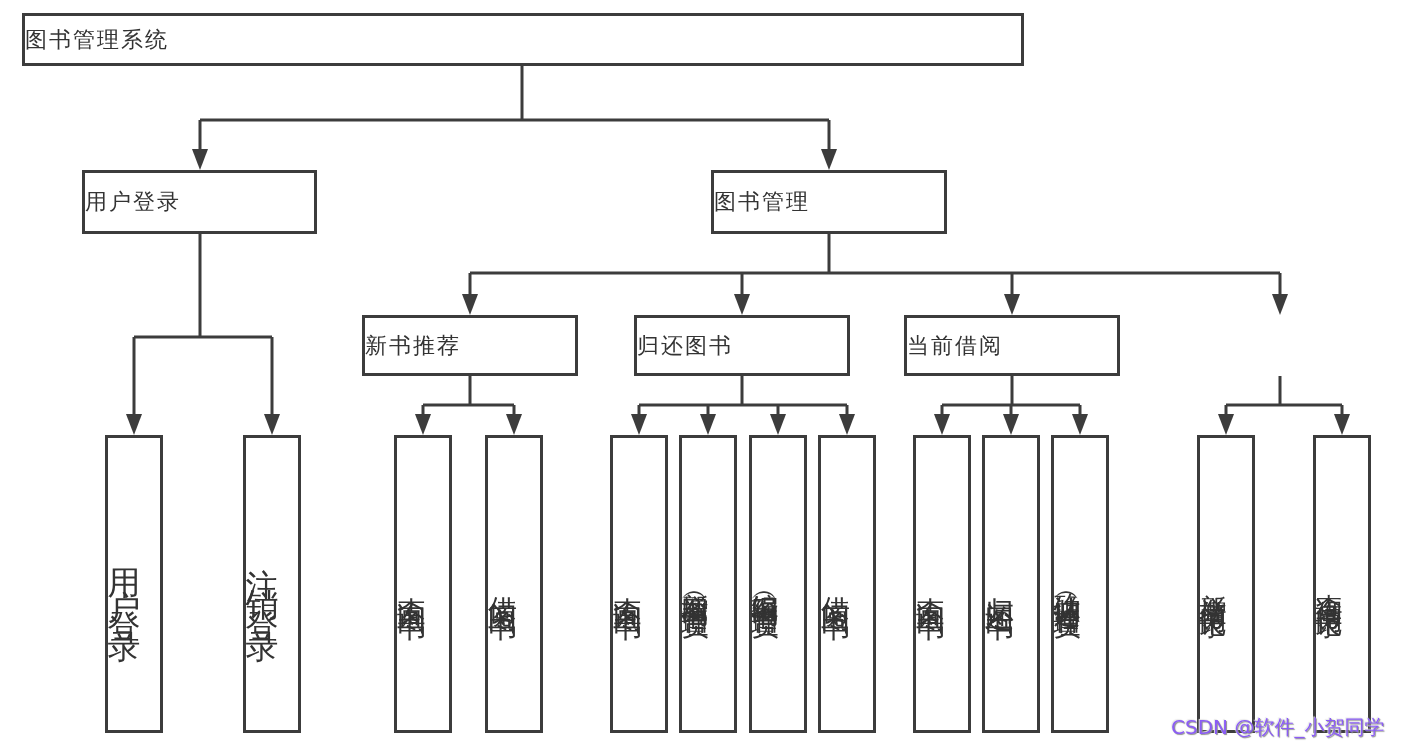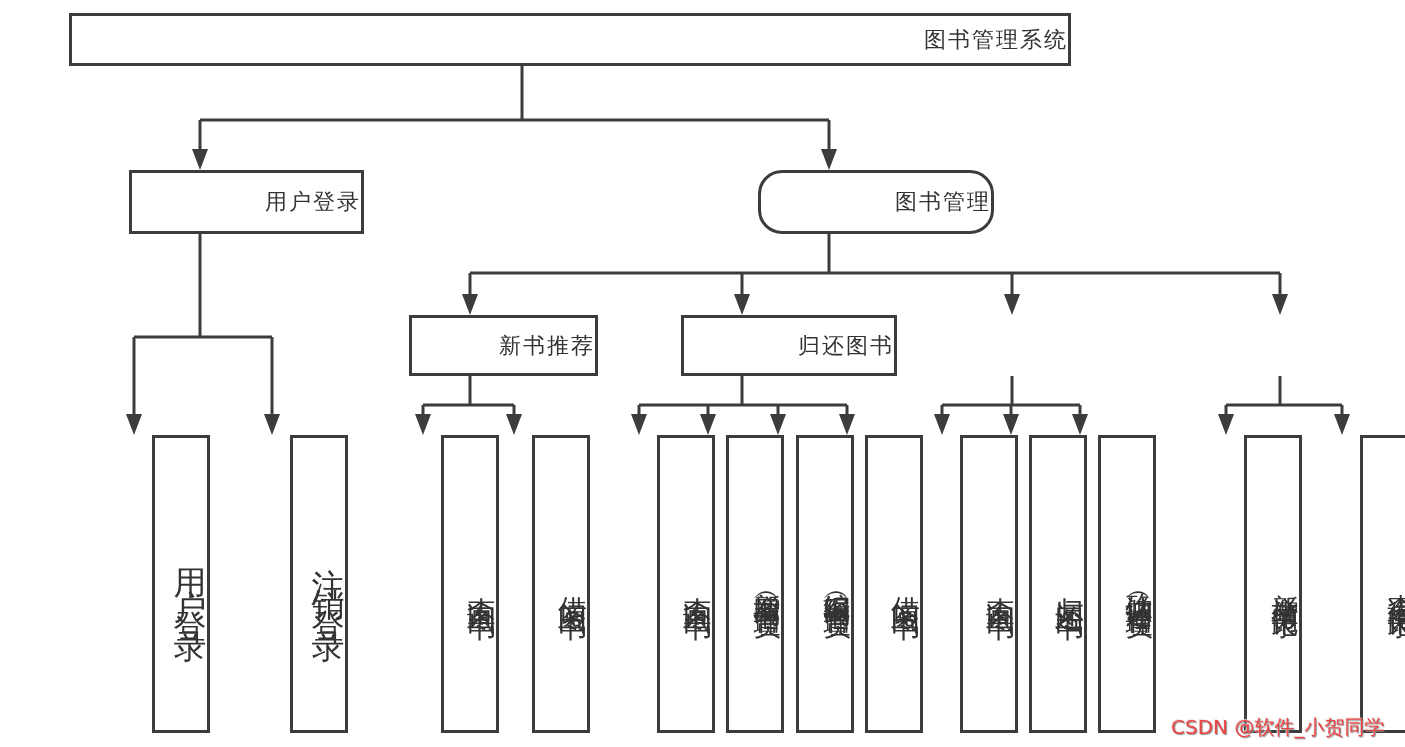--- a/index.html
+++ b/index.html
@@ -3,34 +3,34 @@
 <meta charset="utf-8">
 <style>
   html, body { margin:0; padding:0; background:#ffffff; }
   .canvas {
     position:relative; width:1405px; height:747px; background:#ffffff;
     font-family:"DejaVu Sans", sans-serif; overflow:hidden; color:#303030;
   }
   svg.wires { position:absolute; left:0; top:0; width:1405px; height:747px; }
   .box {
     position:absolute; box-sizing:border-box; background:#ffffff;
-    border:3px solid #3c3c3c; display:flex; align-items:center; justify-content:flex-end;margin-left:47px;
+    border:3px solid #3c3c3c; display:flex; align-items:center; justify-content:flex-start;
   }
   .hlabel { font-size:22px; letter-spacing:2px; white-space:nowrap; color:#333333; }
   .vlabel {
     writing-mode:vertical-rl; text-orientation:mixed; white-space:nowrap; color:#333333;
     line-height:1;
   }
   .v-wide { font-size:33px; letter-spacing:21px; }   
   .v-s4  { font-size:29px; letter-spacing:5px; }     
   .v-s6  { font-size:27px; letter-spacing:4px; }     
   .v-s9  { font-size:27px; letter-spacing:3px; }     
   .watermark {
     position:absolute; left:1171px; top:714px; font-size:20px; white-space:nowrap;
-    color:#ef4444; text-shadow:1px 1px 1px #8f8f8f, -1px -1px 1px #e8e8e8;
+    color:#8b5cf6; text-shadow:1px 1px 1px #8f8f8f, -1px -1px 1px #e8e8e8;
     z-index:3;
   }
 </style>
 </head>
 <body>
 
 <div class="canvas">
 
   <svg class="wires" viewBox="0 0 1405 747" xmlns="http://www.w3.org/2000/svg">
     <g stroke="#3c3c3c" stroke-width="3" fill="none">
@@ -65,29 +65,32 @@
     </g>
   </svg>
 
   <div class="box" style="left:22px; top:13px; width:1002px; height:53px;">
     <span class="hlabel">图书管理系统</span>
   </div>
 
   <div class="box" style="left:82px; top:170px; width:235px; height:64px;">
     <span class="hlabel">用户登录</span>
   </div>
-  <div class="box" style="left:711px; top:170px; width:236px; height:64px;border-radius:24px;">
+  <div class="box" style="left:711px; top:170px; width:236px; height:64px;">
     <span class="hlabel">图书管理</span>
   </div>
 
-  <div class="box" style="left:362px; top:315px; width:189px; height:61px;">
+  <div class="box" style="left:362px; top:315px; width:216px; height:61px;">
     <span class="hlabel">新书推荐</span>
   </div>
   <div class="box" style="left:634px; top:315px; width:216px; height:61px;">
     <span class="hlabel">归还图书</span>
+  </div>
+  <div class="box" style="left:904px; top:315px; width:216px; height:61px;">
+    <span class="hlabel">当前借阅</span>
   </div>
 
   <div class="box" style="left:105px; top:435px; width:58px; height:298px;">
     <span class="vlabel v-wide">用户登录</span>
   </div>
   <div class="box" style="left:243px; top:435px; width:58px; height:298px;">
     <span class="vlabel v-wide">注销登录</span>
   </div>
 
   <div class="box" style="left:394px; top:435px; width:58px; height:298px;">

